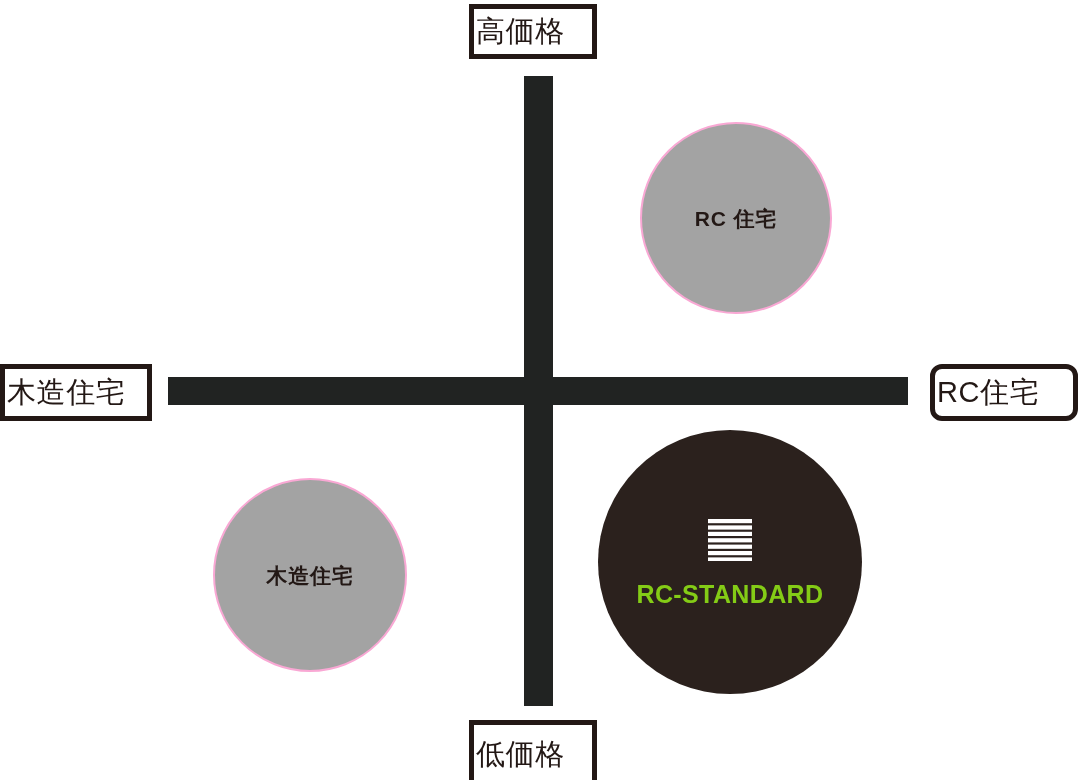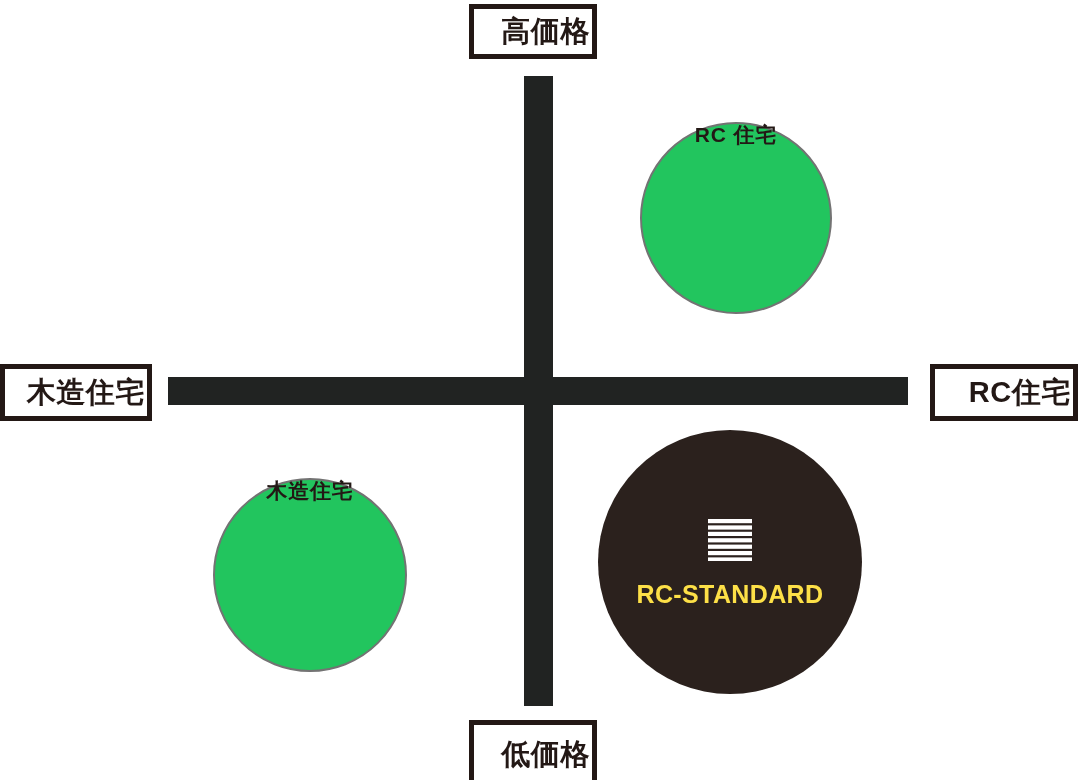--- a/index.html
+++ b/index.html
@@ -37,23 +37,23 @@
   }
 
   
   .pole-label {
     position: absolute;
     box-sizing: border-box;
     background: #ffffff;
     border: 5px solid #231815;
     display: flex;
     align-items: center;
-    justify-content: flex-end;
+    justify-content: flex-start;
     color: #231815;
-    font-weight: 700;
+    font-weight: 400;
     letter-spacing: 0.02em;
     white-space: nowrap;
   }
   .pole-label .inner {
     display: block;
     padding: 0 2px;
     line-height: 1;
   }
 
   #label-high-price {
@@ -76,31 +76,32 @@
     width: 152px;
     height: 57px;
     font-size: 29px;
   }
   #label-rc-house {
     left: 930px;
     top: 364px;
     width: 148px;
     height: 57px;
     font-size: 29px;
+    border-radius: 12px;
   }
 
   
   .bubble-light {
     position: absolute;
     box-sizing: border-box;
     border-radius: 50%;
-    background: #22c55e;
-    border: 2px solid #737373;
+    background: #a3a3a3;
+    border: 2px solid #f9a8d4;
     display: flex;
-    align-items: flex-start;
+    align-items: center;
     justify-content: center;
   }
   .bubble-light .bubble-text {
     color: #231815;
     font-weight: 700;
     font-size: 21px;
     letter-spacing: 0.04em;
     white-space: nowrap;
     line-height: 1;
   }
@@ -131,21 +132,21 @@
     align-items: center;
     justify-content: center;
   }
   #brand-mark {
     width: 48px;
     height: 46px;
     margin-bottom: 19px;
     display: block;
   }
   #brand-name {
-    color: #fde047;
+    color: #84cc16;
     font-weight: 700;
     font-size: 25px;
     letter-spacing: 0.015em;
     line-height: 1;
     white-space: nowrap;
   }
 </style>
 </head>
 <body>
 

